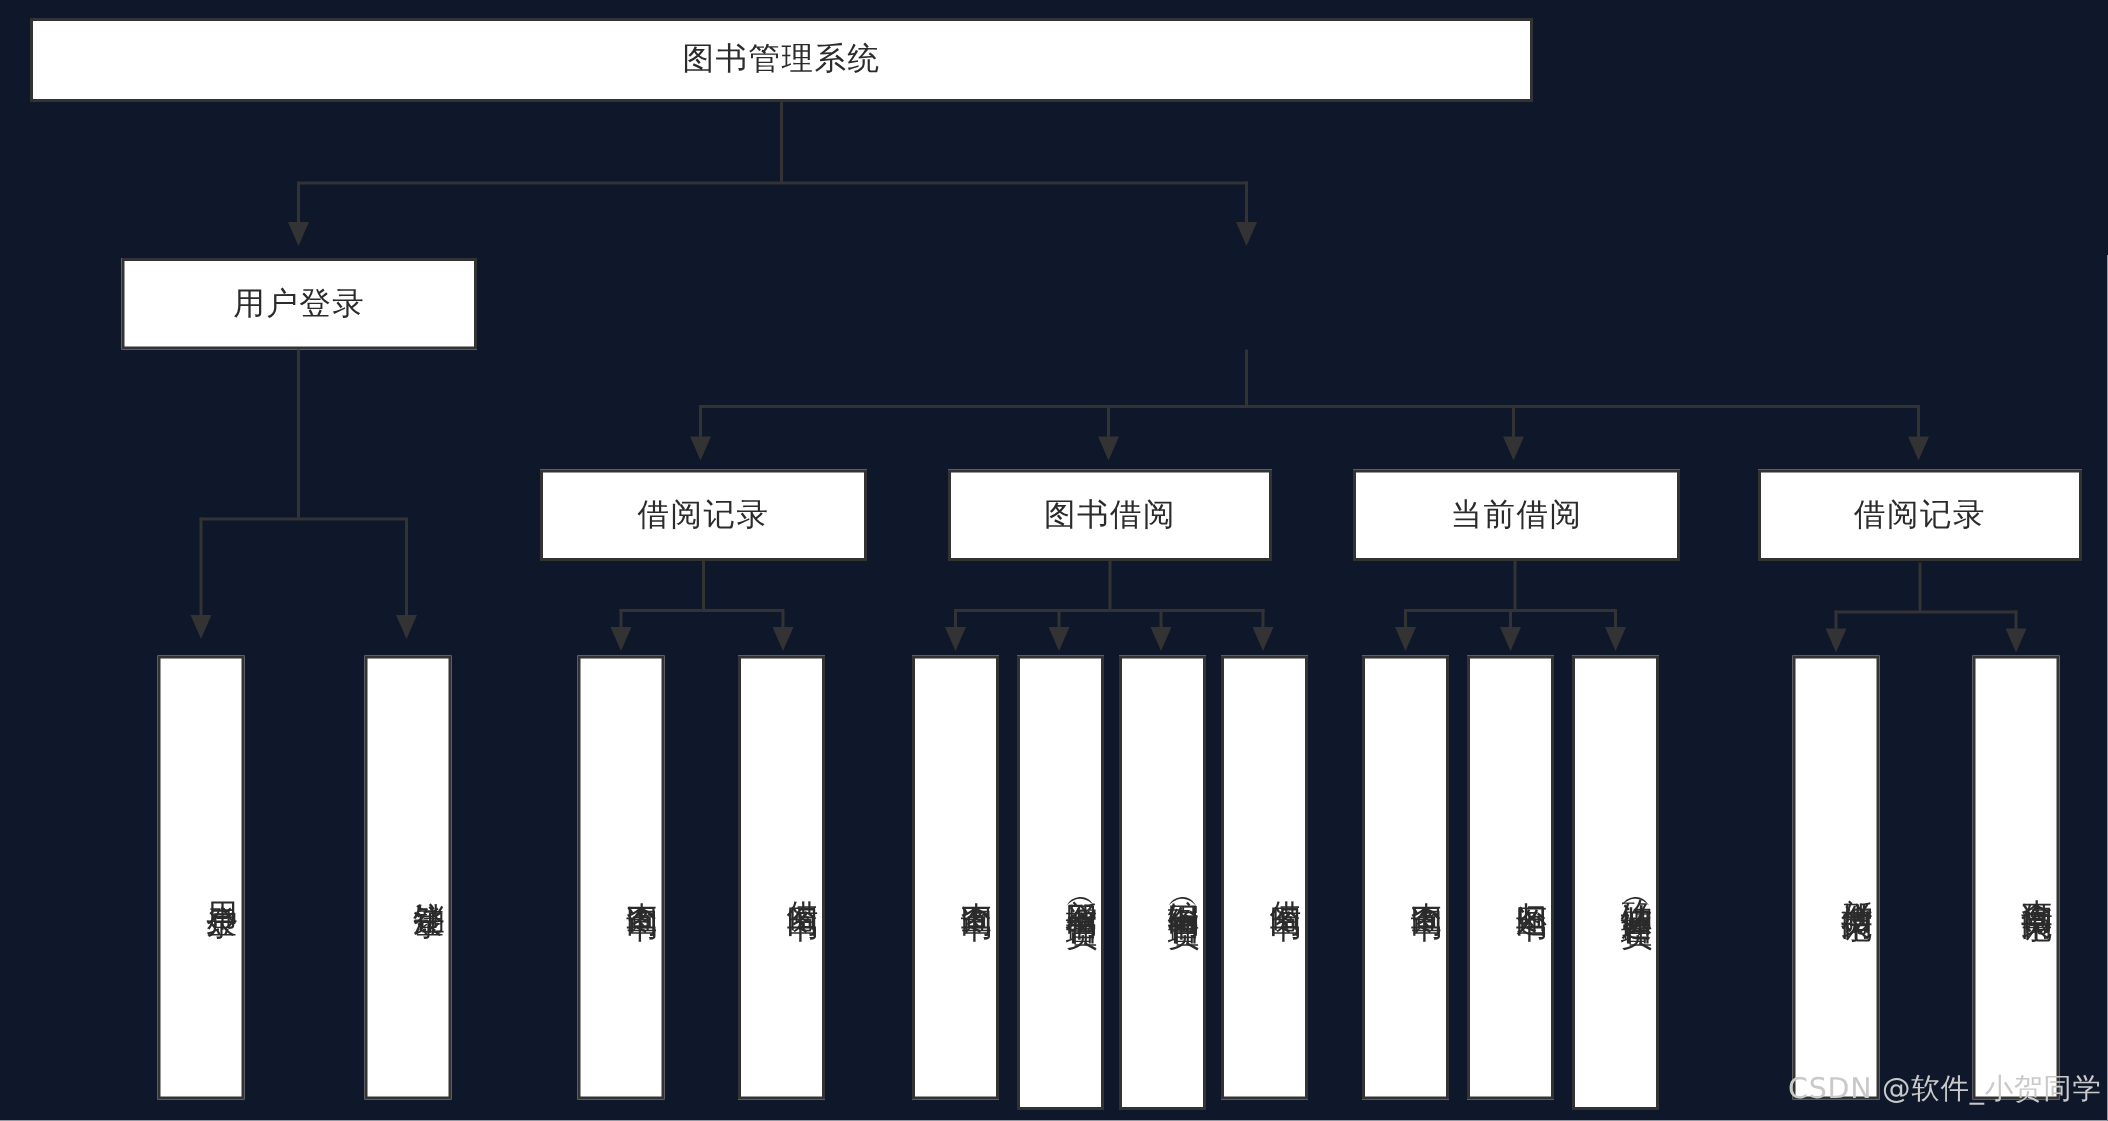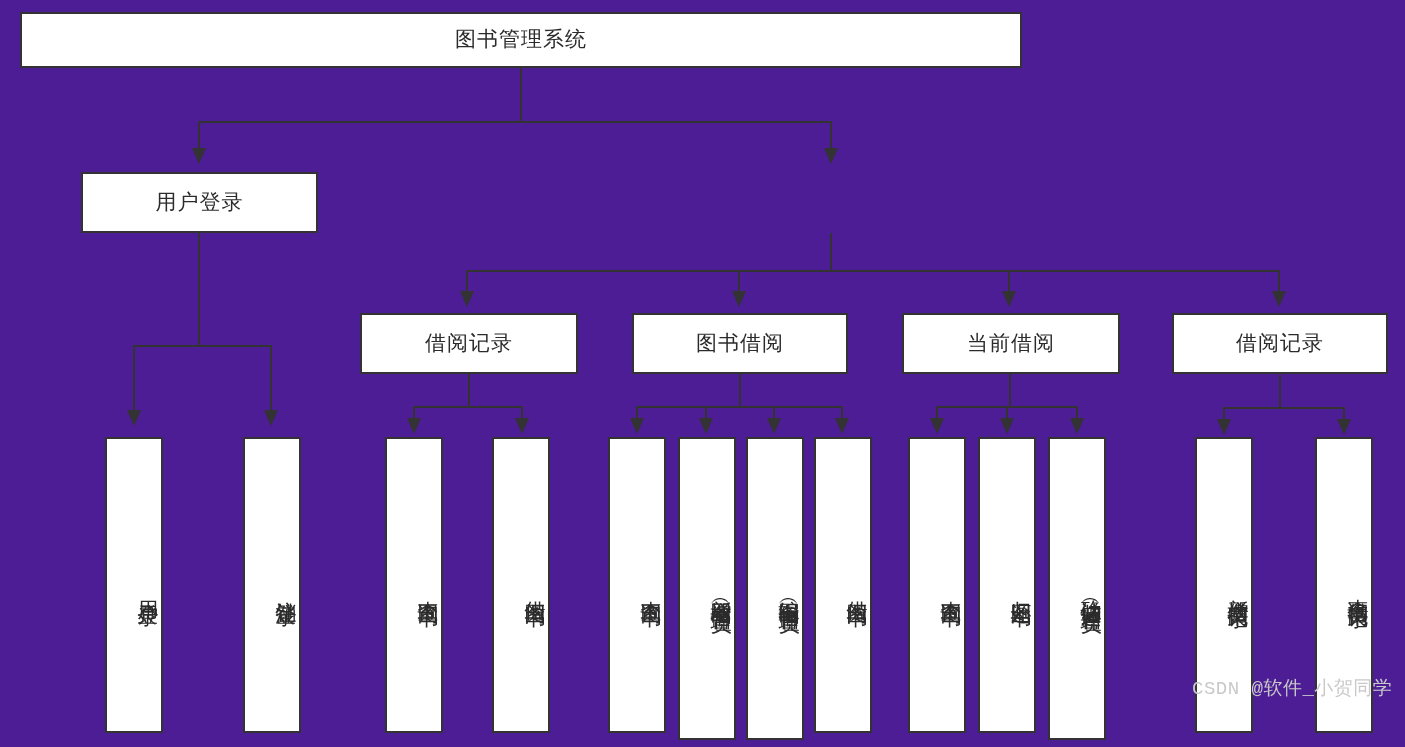--- a/index.html
+++ b/index.html
@@ -7,21 +7,21 @@
     padding: 0;
     background: #ffffff;
   }
   body {
     font-family: "DejaVu Sans", "Liberation Sans", sans-serif;
   }
   #canvas {
     position: relative;
     width: 1405px;
     height: 747px;
-    background: #4c1d95;
+    background: #0f172a;
     overflow: hidden;
   }
   .node {
     position: absolute;
     box-sizing: border-box;
     border: 2px solid #333333;
     background: #ffffff;
     display: flex;
     align-items: center;
     justify-content: center;
@@ -195,17 +195,17 @@
     <span class="vtext">确认归还（管理员）</span>
   </div>
 
   <div class="node node-v" style="left:1195px; top:437px; width:58px; height:296px;">
     <span class="vtext">新增借阅记录</span>
   </div>
   <div class="node node-v" style="left:1315px; top:437px; width:58px; height:296px;">
     <span class="vtext">查询借阅记录</span>
   </div>
 
-  <div class="watermark" style="left:1192px; top:675px;font-family:Liberation Mono, monospace;">
+  <div class="watermark" style="left:1192px; top:713px;">
     <span>CSDN @软件_小贺同学</span>
   </div>
 
 </div>
 
 </body></html>

